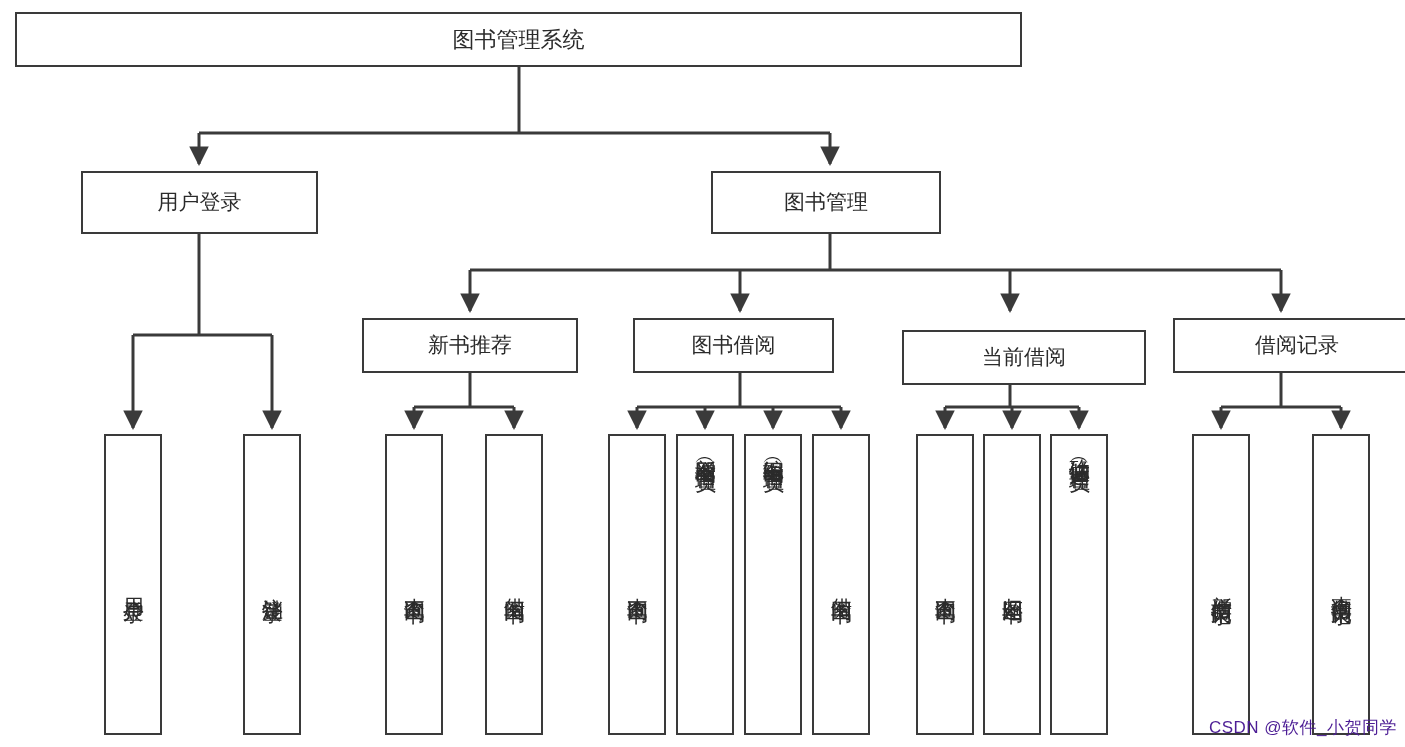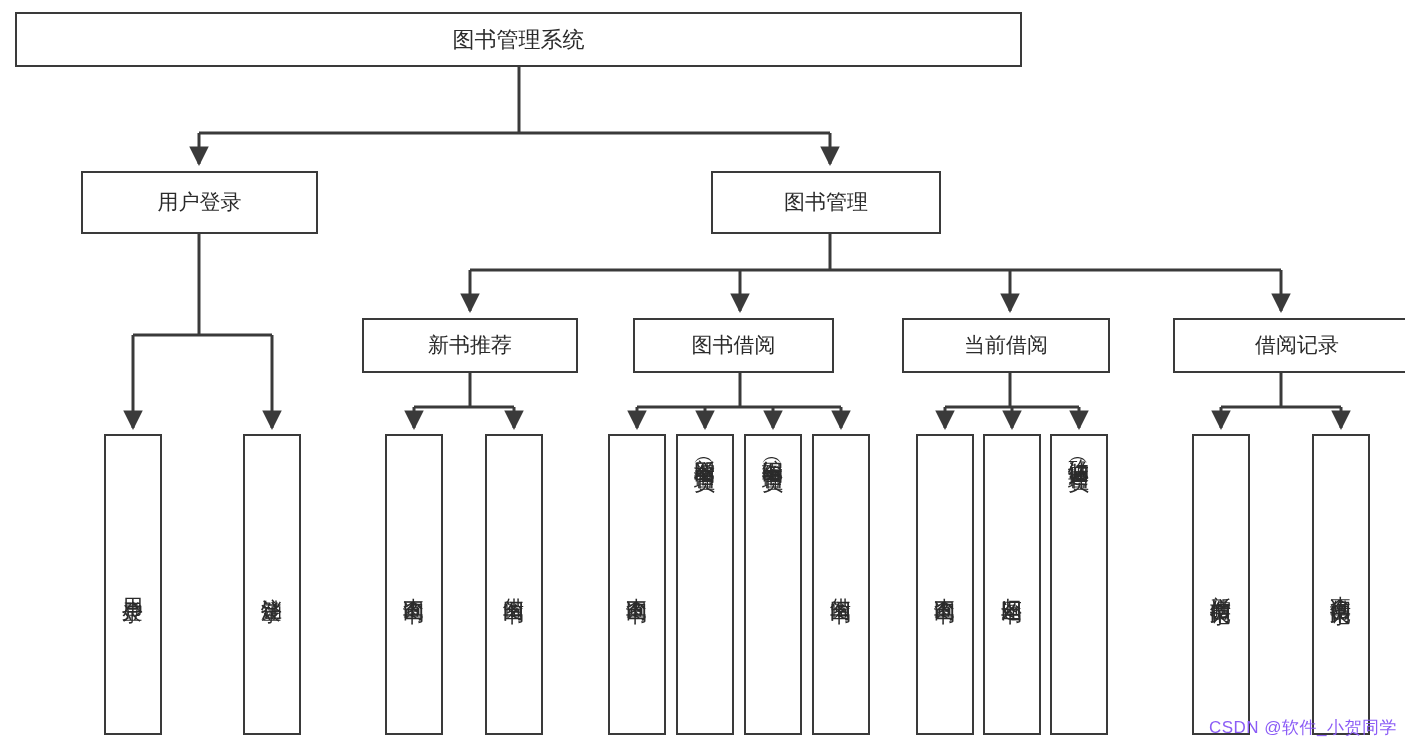--- a/index.html
+++ b/index.html
@@ -35,20 +35,21 @@
     align-items: center;
     justify-content: center;
     color: #2b2b2b;
     z-index: 2;
   }
   .node-label {
     display: block;
     text-align: left;
     line-height: 1.18;
     white-space: pre;
+    font-family: Liberation Serif, serif;
   }
   
   .node.horiz .node-label {
     writing-mode: horizontal-tb;
     font-size: 21px;
   }
   .node.root .node-label {
     font-size: 22px;
   }
   
@@ -66,21 +67,21 @@
   }
   .node.leaf.center-v {
     align-items: center;
     padding-top: 0;
   }
   #watermark {
     position: absolute;
     right: 8px;
     bottom: 8px;
     font-size: 17px;
-    color: #8b5cf6;
+    color: #4c1d95;
     white-space: nowrap;
     z-index: 3;
     letter-spacing: 0.5px;
   }
 </style>
 </head>
 <body>
 
 <div id="diagram-root">
 
@@ -144,21 +145,21 @@
   <div class="node horiz" style="left:711px; top:171px; width:230px; height:63px;">
     <span class="node-label">图书管理</span>
   </div>
 
   <div class="node horiz" style="left:362px; top:318px; width:216px; height:55px;">
     <span class="node-label">新书推荐</span>
   </div>
   <div class="node horiz" style="left:633px; top:318px; width:201px; height:55px;">
     <span class="node-label">图书借阅</span>
   </div>
-  <div class="node horiz" style="left:902px; top:318px; width:208px; height:55px;">
+  <div class="node horiz" style="left:902px; top:330px; width:244px; height:55px;">
     <span class="node-label">当前借阅</span>
   </div>
   <div class="node horiz" style="left:1173px; top:318px; width:248px; height:55px;">
     <span class="node-label">借阅记录</span>
   </div>
 
   <div class="node leaf center-v" style="left:104px; top:434px; width:58px; height:301px;">
     <span class="node-label">用户登录</span>
   </div>
   <div class="node leaf center-v" style="left:243px; top:434px; width:58px; height:301px;">

